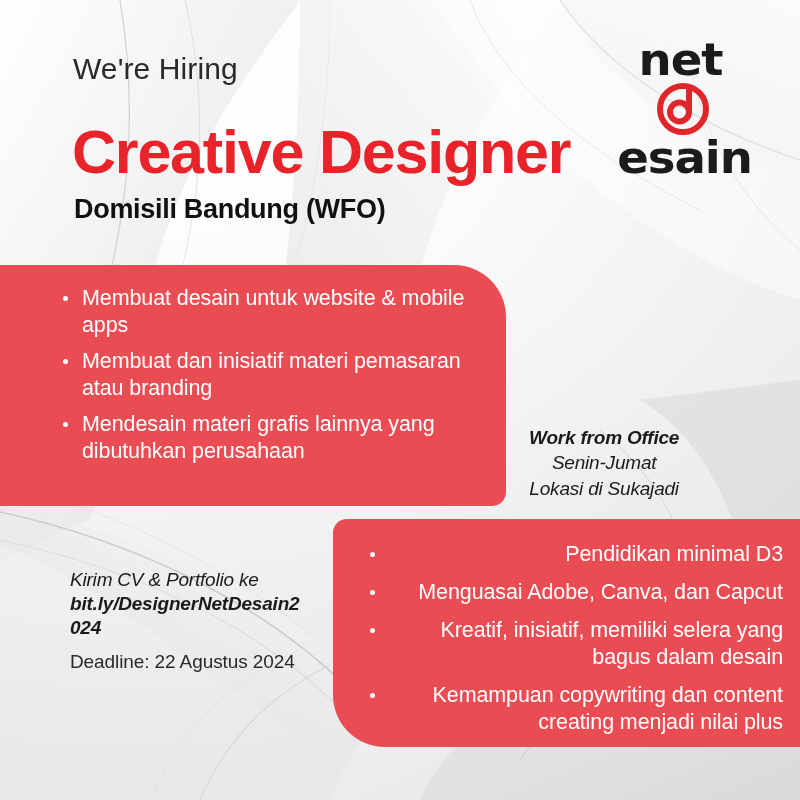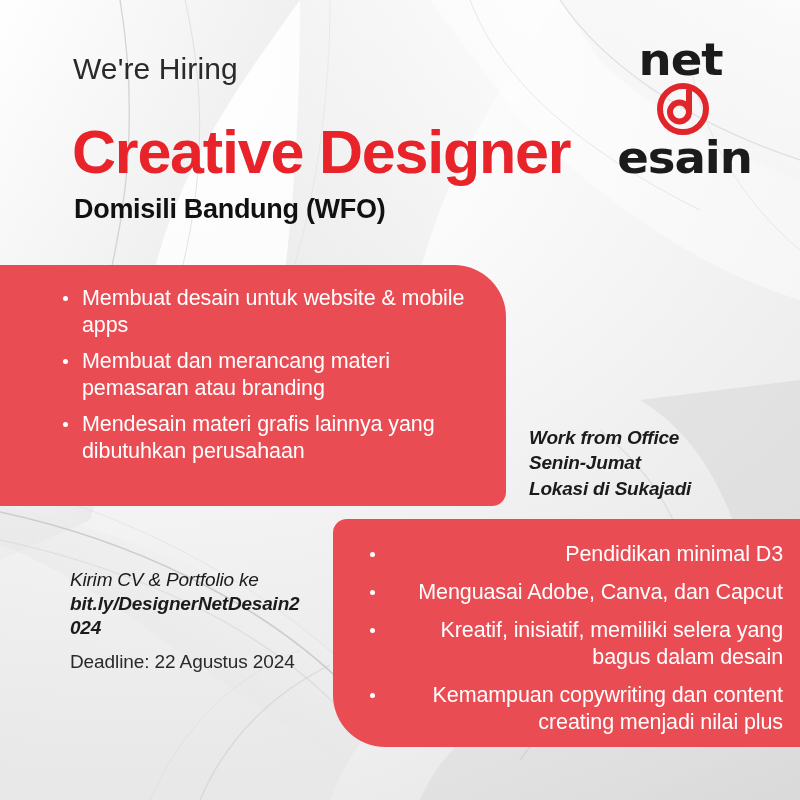--- a/index.html
+++ b/index.html
@@ -159,22 +159,23 @@
     line-height: 1.34;
     white-space: nowrap;
   }
   .wfo .wfo-title {
     font-size: 19px;
     font-weight: 700;
     letter-spacing: -0.2px;
   }
   .wfo .wfo-line {
     font-size: 19px;
-    font-weight: 700;
+    font-weight: 400;
     letter-spacing: -0.2px;
+    text-align: center;
   }
 
   
   .apply {
     position: absolute;
     left: 70px;
     top: 568px;
     color: #1b1b1b;
     line-height: 1.26;
   }
@@ -274,21 +275,21 @@
     <span class="logo-word post">esain</span>
   </div>
 
   <div class="title">Creative Designer</div>
 
   <div class="subtitle">Domisili Bandung (WFO)</div>
 
   <div class="panel panel-responsibilities">
     <ul class="bullets">
       <li>Membuat desain untuk website &amp; mobile apps</li>
-      <li>Membuat dan merancang materi pemasaran atau branding</li>
+      <li>Membuat dan inisiatif materi pemasaran atau branding</li>
       <li>Mendesain materi grafis lainnya yang dibutuhkan perusahaan</li>
     </ul>
   </div>
 
   <div class="wfo">
     <div class="wfo-title">Work from Office</div>
     <div class="wfo-line">Senin-Jumat</div>
     <div class="wfo-line">Lokasi di Sukajadi</div>
   </div>
 

